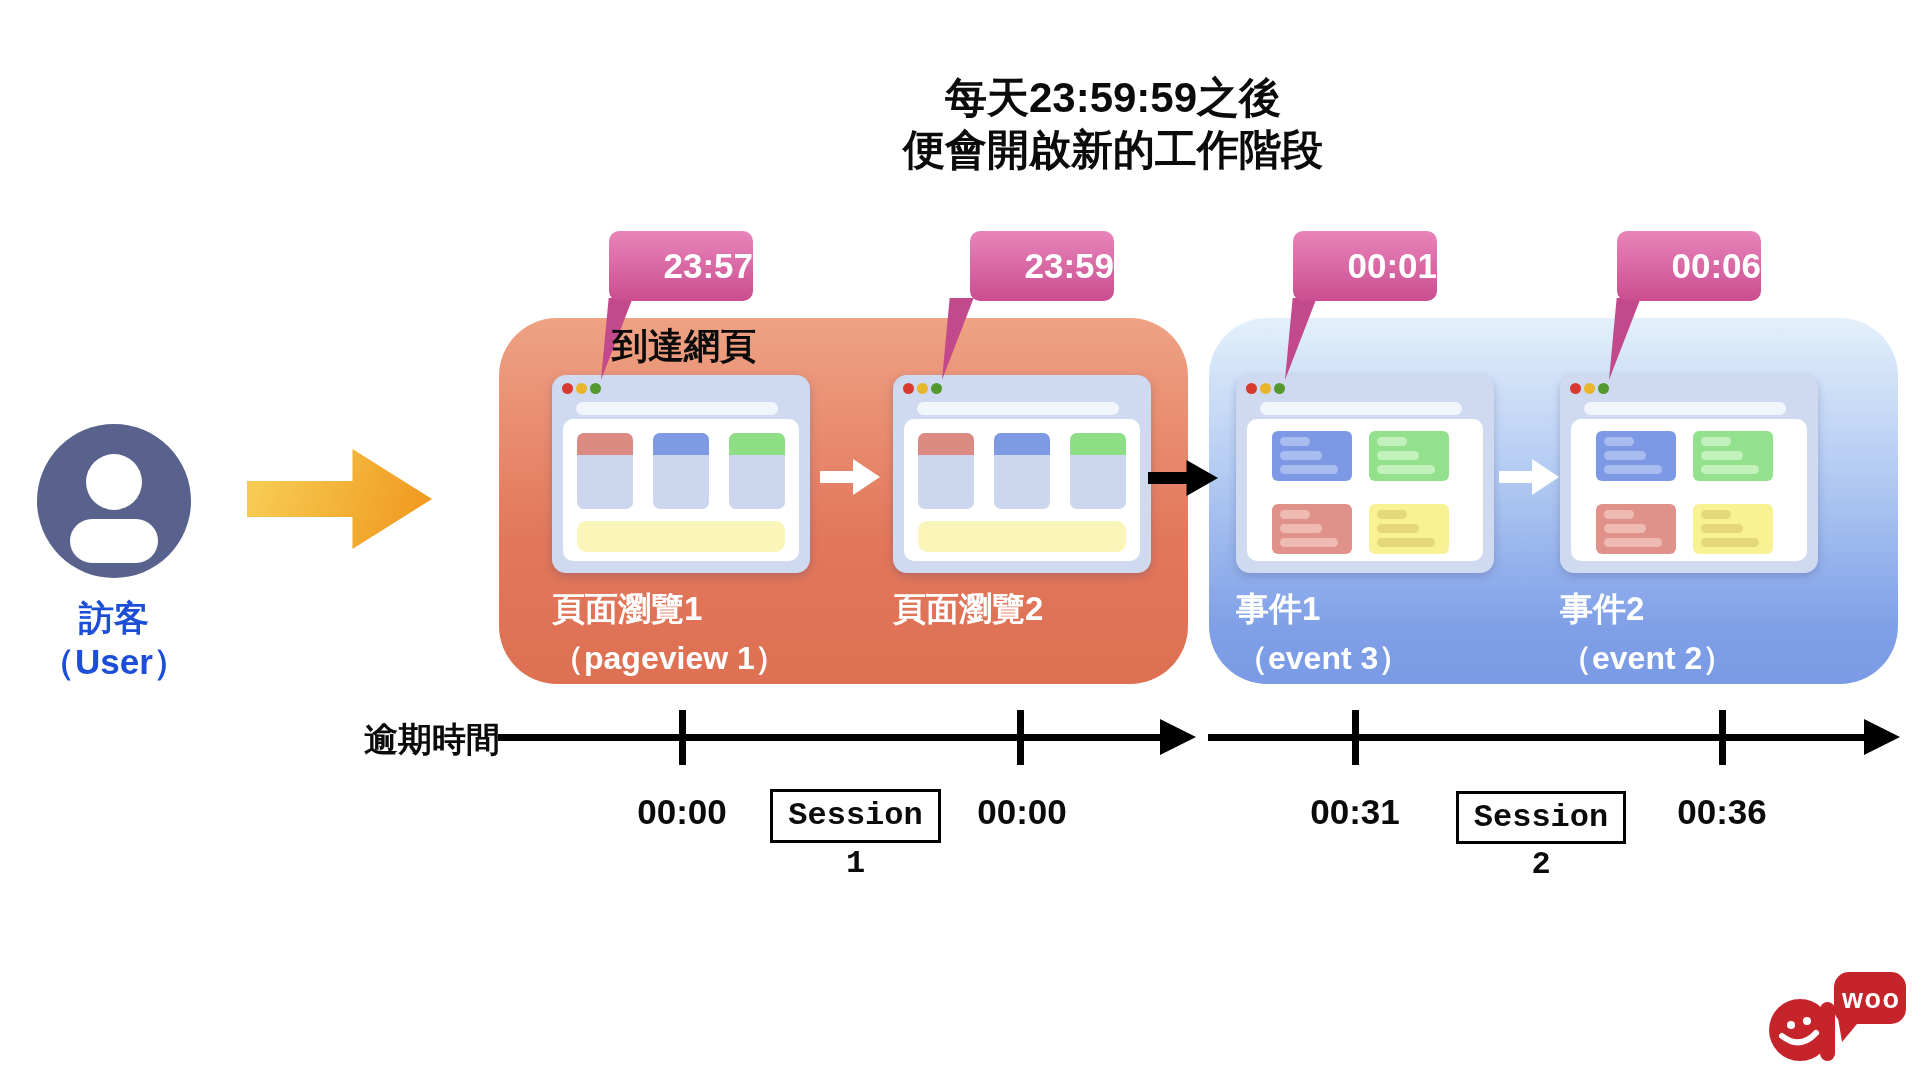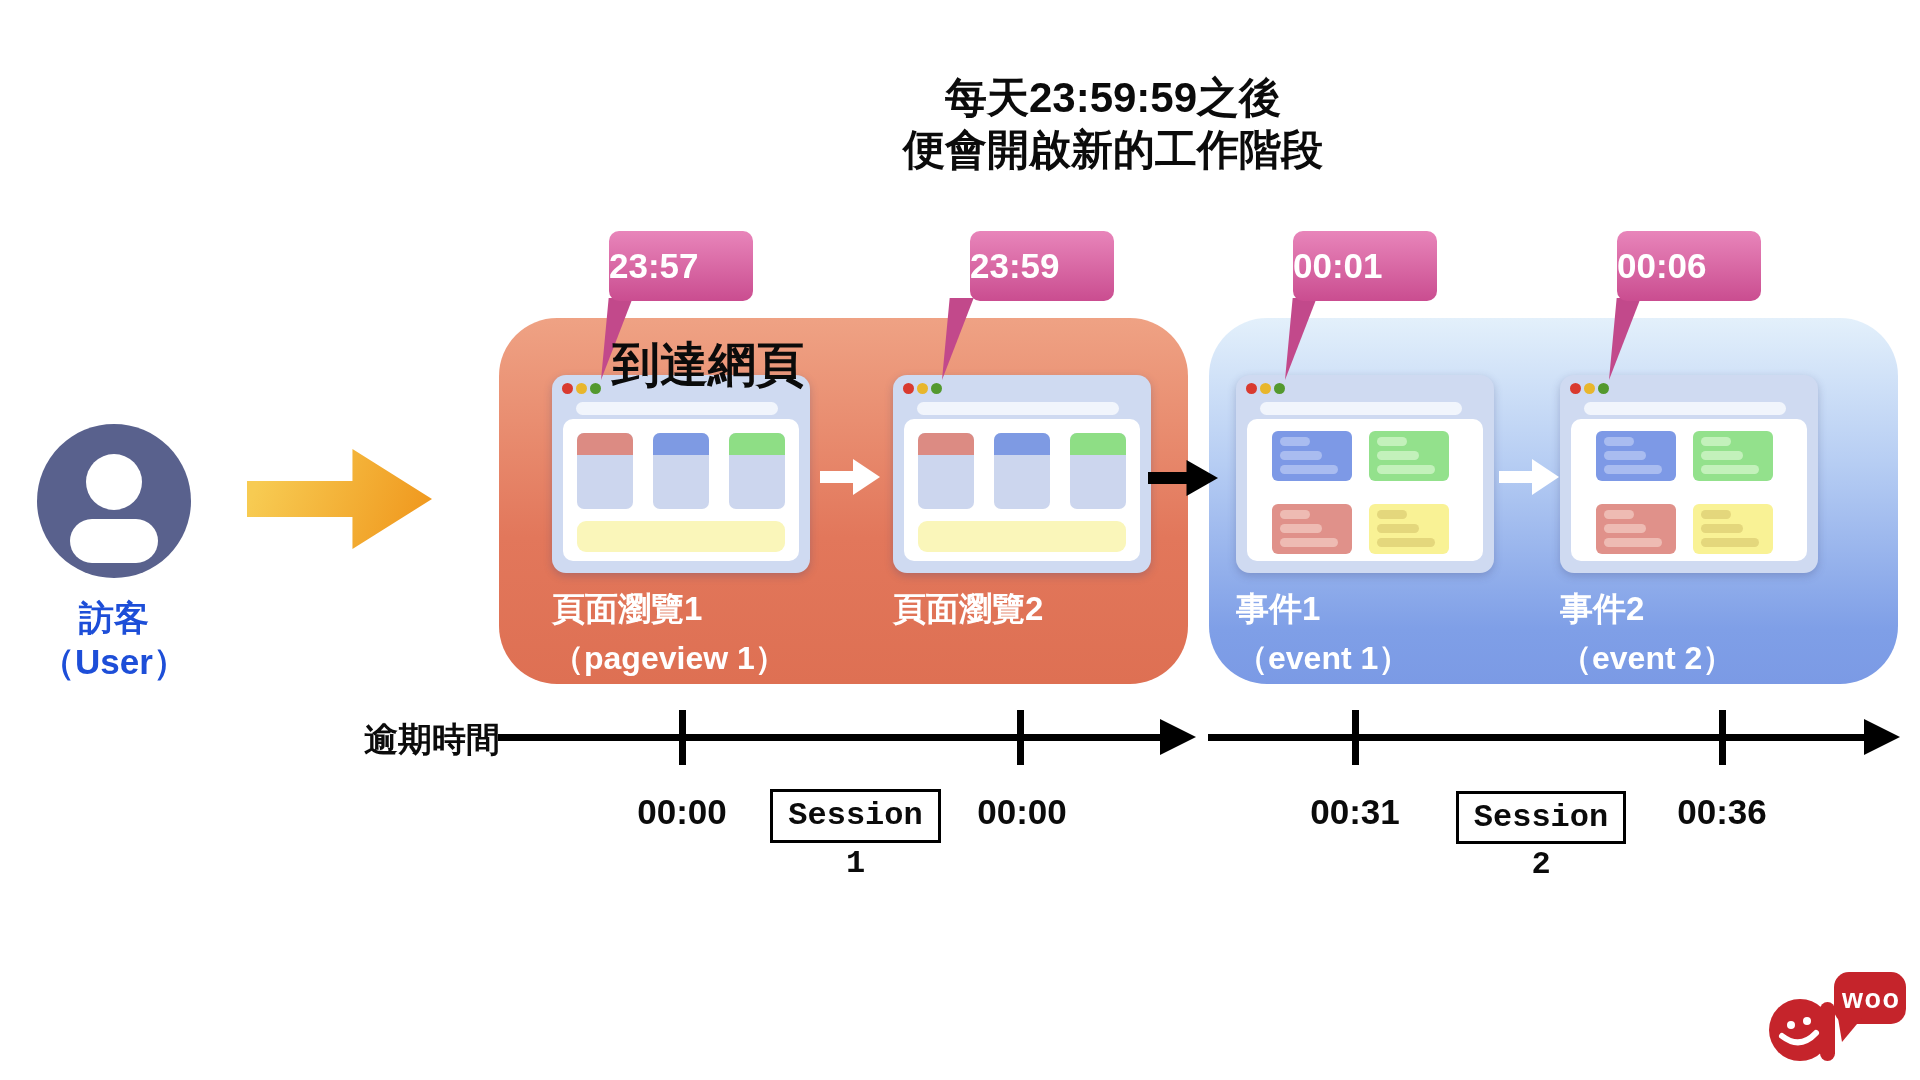--- a/index.html
+++ b/index.html
@@ -20,26 +20,26 @@
   
   .big-arrow{position:absolute;left:247px;top:449px;width:185px;height:100px;
              background:linear-gradient(110deg,#f7cb52 10%,#f09a20 90%);
              clip-path:polygon(0 32%,57% 32%,57% 0,100% 50%,57% 100%,57% 68%,0 68%);}
 
   
   .box{position:absolute;top:318px;width:689px;height:366px;border-radius:58px;}
   .box.orange{left:499px;background:linear-gradient(180deg,#efa284 0%,#e2775b 60%,#de7053 100%);}
   .box.blue{left:1209px;background:linear-gradient(180deg,#e3f0fb 0%,#b6cdf3 40%,#7f9fe7 85%,#7b9ae5 100%);}
 
-  .arrival{position:absolute;left:612px;top:333px;font-size:48px;font-weight:bold;color:#0b0b0b;z-index:7;}
+  .arrival{position:absolute;left:612px;top:322px;font-size:36px;font-weight:bold;color:#0b0b0b;z-index:7;}
 
   
   .bubble{position:absolute;top:231px;width:144px;height:70px;border-radius:10px;z-index:6;
           background:linear-gradient(180deg,#e885ba 0%,#ca4d90 100%);
-          color:#fff;font-size:35px;font-weight:bold;text-align:left;line-height:70px;}
+          color:#fff;font-size:35px;font-weight:bold;text-align:right;line-height:70px;}
   .bubble.b1{left:609px;} .bubble.b2{left:950px;margin-left:20px;} .bubble.b3{left:1293px;} .bubble.b4{left:1617px;}
   .tail{position:absolute;top:298px;width:48px;height:82px;background:#c2498b;z-index:5;
         clip-path:polygon(16% 0,66% 0,0 100%);}
   .tail.t1{left:601px;} .tail.t2{left:942px;} .tail.t3{left:1285px;} .tail.t4{left:1609px;}
 
   
   .unit{position:absolute;top:375px;width:258px;text-align:left;z-index:4;}
   .unit.u1{left:552px;} .unit.u2{left:893px;} .unit.u3{left:1236px;} .unit.u4{left:1560px;}
   .bwindow{position:relative;width:258px;height:198px;background:#cfdaf1;border-radius:14px;
            box-shadow:0 3px 8px rgba(60,70,120,0.28);text-align:left;}
@@ -196,21 +196,21 @@
             <div class="ln w3"></div>
           </div>
         <div class="block e4">
             <div class="ln w1"></div>
             <div class="ln w2"></div>
             <div class="ln w3"></div>
           </div>
       </div>
     </div>
     <div class="wlabel-zh">事件1</div>
-    <div class="wlabel-en">（event 1）</div>
+    <div class="wlabel-en">（event 3）</div>
   </div>
 
   <div class="unit u4">
     <div class="bwindow">
       <span class="dot r"></span>
       <span class="dot y"></span>
       <span class="dot g"></span>
       <div class="urlbar"></div>
       <div class="wcontent">
         <div class="block e1">

